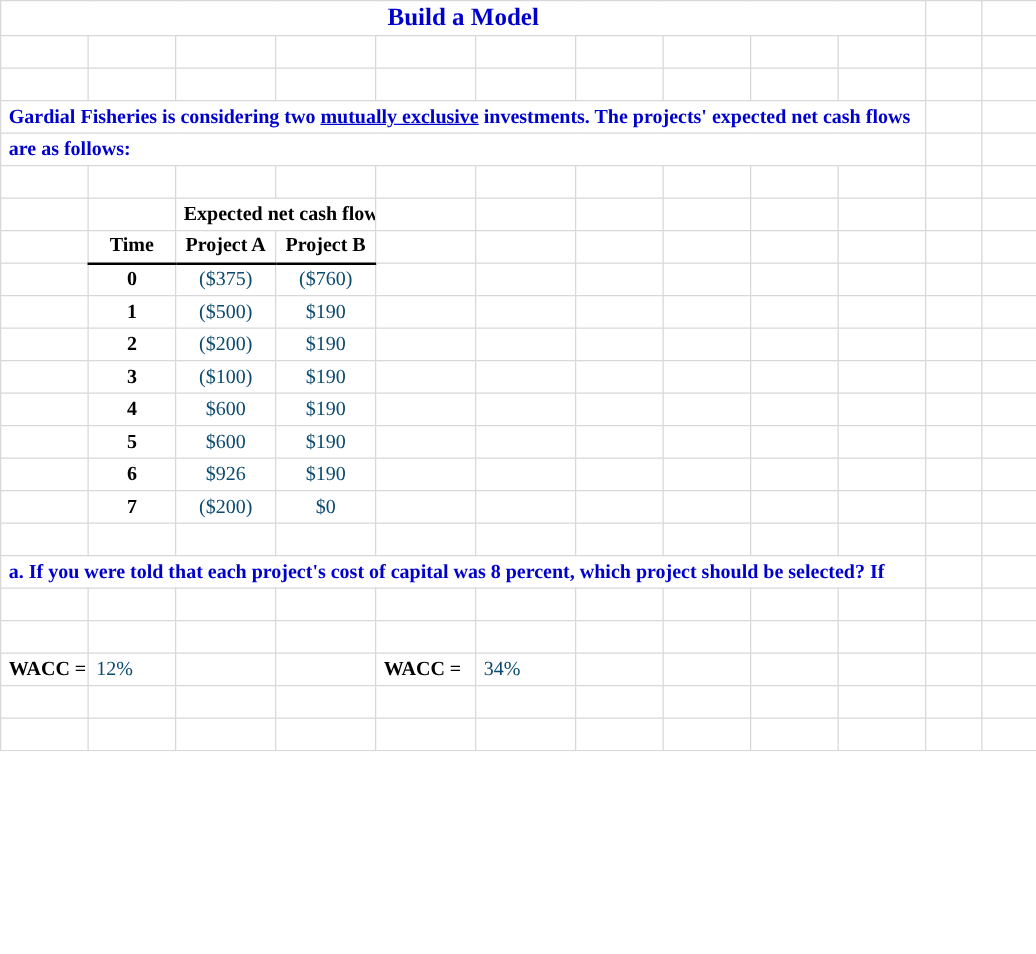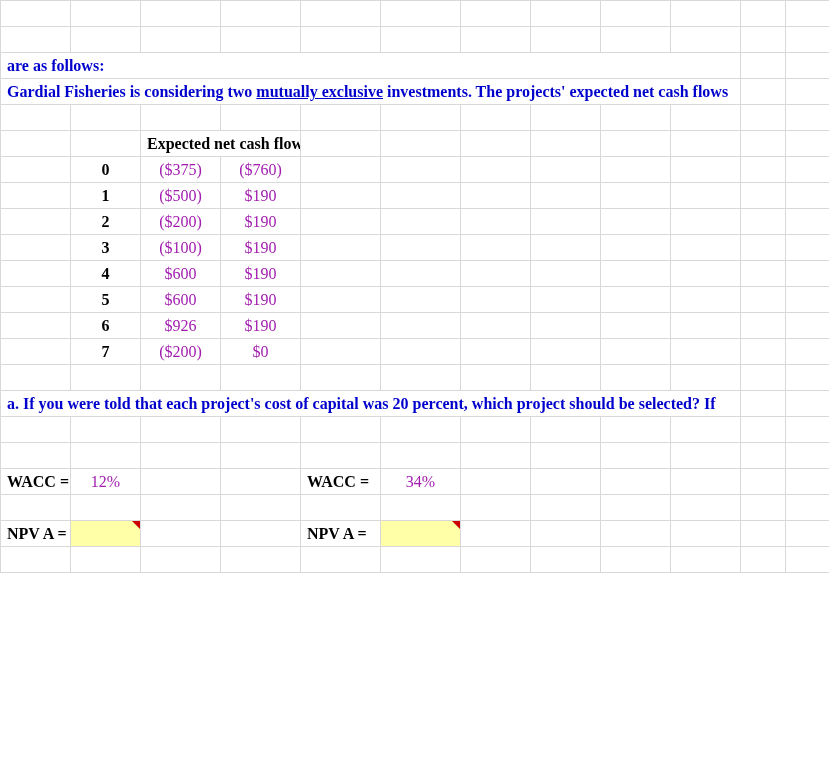--- a/index.html
+++ b/index.html
@@ -32,24 +32,24 @@
   }
   .blue-bold {
     color: #0000cc;
     font-weight: bold;
   }
   .black-bold {
     font-weight: bold;
     color: #000000;
   }
   .blue-val {
-    color: #a21caf;
+    color: #0c4a6e;
   }
   .center { text-align: center; }
-  .right { text-align: center; }
+  .right { text-align: left; }
   .underline { text-decoration: underline; }
   .hdr-border {
     border-bottom: 2px solid #000 !important;
     text-align: center;
     font-weight: bold;
   }
   .yellow-cell {
     background: #ffffa8;
   }
   .red-mark {
@@ -82,80 +82,99 @@
     <col style="width:80px">
     <col style="width:70px">
     <col style="width:70px">
     <col style="width:70px">
     <col style="width:70px">
     <col style="width:45px">
     <col style="width:44px">
   </colgroup>
 
   <tbody>
-  <tr>
-        <td></td>
-        <td></td>
-        <td></td>
-        <td></td>
-        <td></td>
-        <td></td>
-        <td></td>
-        <td></td>
-        <td></td>
-        <td></td>
-        <td></td>
-        <td></td>
-      </tr>
-  <tr>
-        <td></td>
-        <td></td>
-        <td></td>
-        <td></td>
-        <td></td>
-        <td></td>
-        <td></td>
-        <td></td>
-        <td></td>
-        <td></td>
-        <td></td>
-        <td></td>
-      </tr>
-
-  <tr>
-    <td colspan="10" class="blue-bold">are as follows:</td>
-    <td></td>
-        <td></td>
-  </tr>
+      <tr>
+    <td colspan="10" class="title-cell">Build a Model</td>
+    <td></td>
+        <td></td>
+  </tr>
+  <tr>
+        <td></td>
+        <td></td>
+        <td></td>
+        <td></td>
+        <td></td>
+        <td></td>
+        <td></td>
+        <td></td>
+        <td></td>
+        <td></td>
+        <td></td>
+        <td></td>
+      </tr>
+  <tr>
+        <td></td>
+        <td></td>
+        <td></td>
+        <td></td>
+        <td></td>
+        <td></td>
+        <td></td>
+        <td></td>
+        <td></td>
+        <td></td>
+        <td></td>
+        <td></td>
+      </tr>
+
   <tr>
     <td colspan="10" class="blue-bold overflow-cell">
       <span>Gardial Fisheries is considering two </span><span class="underline">mutually exclusive</span><span> investments.  The projects' expected net cash flows</span>
     </td>
     <td></td>
         <td></td>
   </tr>
   <tr>
+    <td colspan="10" class="blue-bold">are as follows:</td>
+    <td></td>
+        <td></td>
+  </tr>
+  <tr>
         <td></td>
         <td></td>
         <td></td>
         <td></td>
         <td></td>
         <td></td>
         <td></td>
         <td></td>
         <td></td>
         <td></td>
         <td></td>
         <td></td>
       </tr>
 
   <tr>
     <td></td>
         <td></td>
     <td colspan="2" class="black-bold center">Expected net cash flows</td>
+    <td></td>
+        <td></td>
+        <td></td>
+        <td></td>
+        <td></td>
+        <td></td>
+        <td></td>
+        <td></td>
+  </tr>
+  <tr>
+    <td></td>
+    <td class="hdr-border">Time</td>
+    <td class="hdr-border">Project A</td>
+    <td class="hdr-border">Project B</td>
     <td></td>
         <td></td>
         <td></td>
         <td></td>
         <td></td>
         <td></td>
         <td></td>
         <td></td>
   </tr>
 
@@ -281,21 +300,21 @@
         <td></td>
         <td></td>
         <td></td>
         <td></td>
         <td></td>
         <td></td>
         <td></td>
       </tr>
 
   <tr>
-    <td colspan="10" class="blue-bold overflow-cell">a.  If you were told that each project's cost of capital was 20 percent, which project should be selected?  If</td>
+    <td colspan="10" class="blue-bold overflow-cell">a.  If you were told that each project's cost of capital was 8 percent, which project should be selected?  If</td>
     <td></td>
         <td></td>
   </tr>
 
   <tr>
         <td></td>
         <td></td>
         <td></td>
         <td></td>
         <td></td>
@@ -347,34 +366,20 @@
         <td></td>
         <td></td>
         <td></td>
         <td></td>
         <td></td>
         <td></td>
         <td></td>
         <td></td>
       </tr>
 
-  <tr>
-    <td class="black-bold">NPV A =</td>
-    <td class="yellow-cell red-mark"></td>
-    <td></td>
-        <td></td>
-    <td class="black-bold">NPV A =</td>
-    <td class="yellow-cell red-mark"></td>
-    <td></td>
-        <td></td>
-        <td></td>
-        <td></td>
-        <td></td>
-        <td></td>
-  </tr>
 
   <tr>
         <td></td>
         <td></td>
         <td></td>
         <td></td>
         <td></td>
         <td></td>
         <td></td>
         <td></td>

